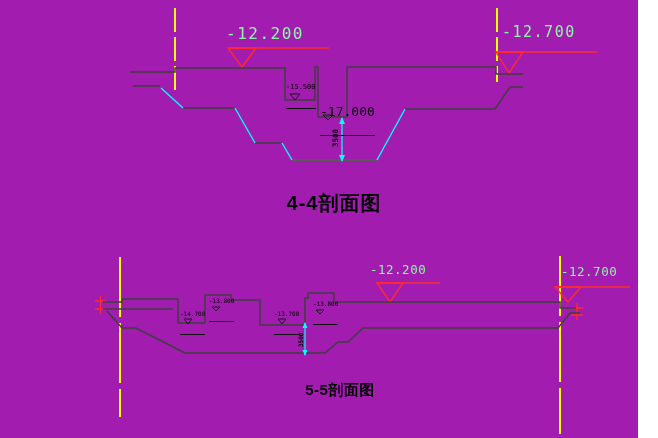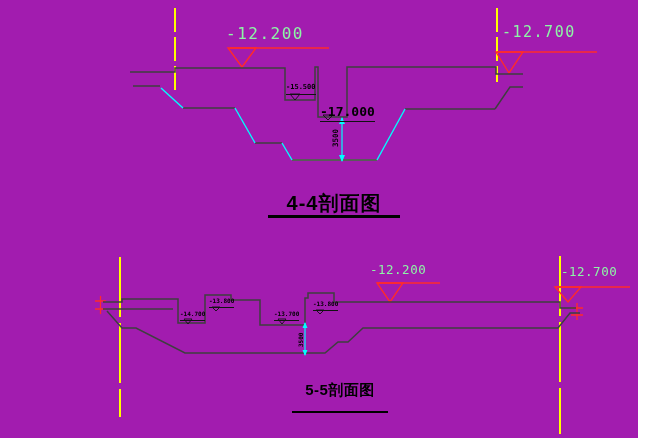--- a/index.html
+++ b/index.html
@@ -6,25 +6,25 @@
   .canvas{
     position:relative;width:638px;height:438px;background:#a21caf;overflow:hidden;
     font-family:"Liberation Sans",sans-serif;
   }
   .canvas svg{position:absolute;left:0;top:0;}
   .txt{position:absolute;white-space:nowrap;line-height:1;}
   .elev{
     color:#8ef5a6;font-family:"DejaVu Sans Mono",monospace;font-weight:normal;
   }
   .pitlabel{
-    color:#000000;font-family:"DejaVu Sans Mono",monospace;font-weight:bold;
-    border-bottom:1px solid #111;padding-bottom:3px;
+    color:#000000;font-family:"DejaVu Sans Mono",monospace;font-weight:normal;
+    border-bottom:1px solid #111;padding-bottom:17px;
   }
   .title{
-    color:#000000;text-align:center;border-bottom:3px solid #000000;
+    color:#000000;text-align:center;border-bottom:3px solid #a21caf;
   }
   
   .profile{stroke:#3f3f3f;stroke-width:1.5;fill:none;}
   .profile-heavy{stroke:#5a5a5a;stroke-width:2;fill:none;}
   .cyanline{stroke:#00ffff;stroke-width:1.4;fill:none;}
   .cyandim{stroke:#00ffff;stroke-width:1.2;fill:none;}
   .cyanarrow{fill:#00ffff;stroke:none;}
   .redline{stroke:#ff2b2b;stroke-width:1.3;fill:none;}
   .redtri{stroke:#ff2b2b;stroke-width:1.4;fill:none;}
   .yline{stroke:#ffff00;stroke-width:2;fill:none;}

